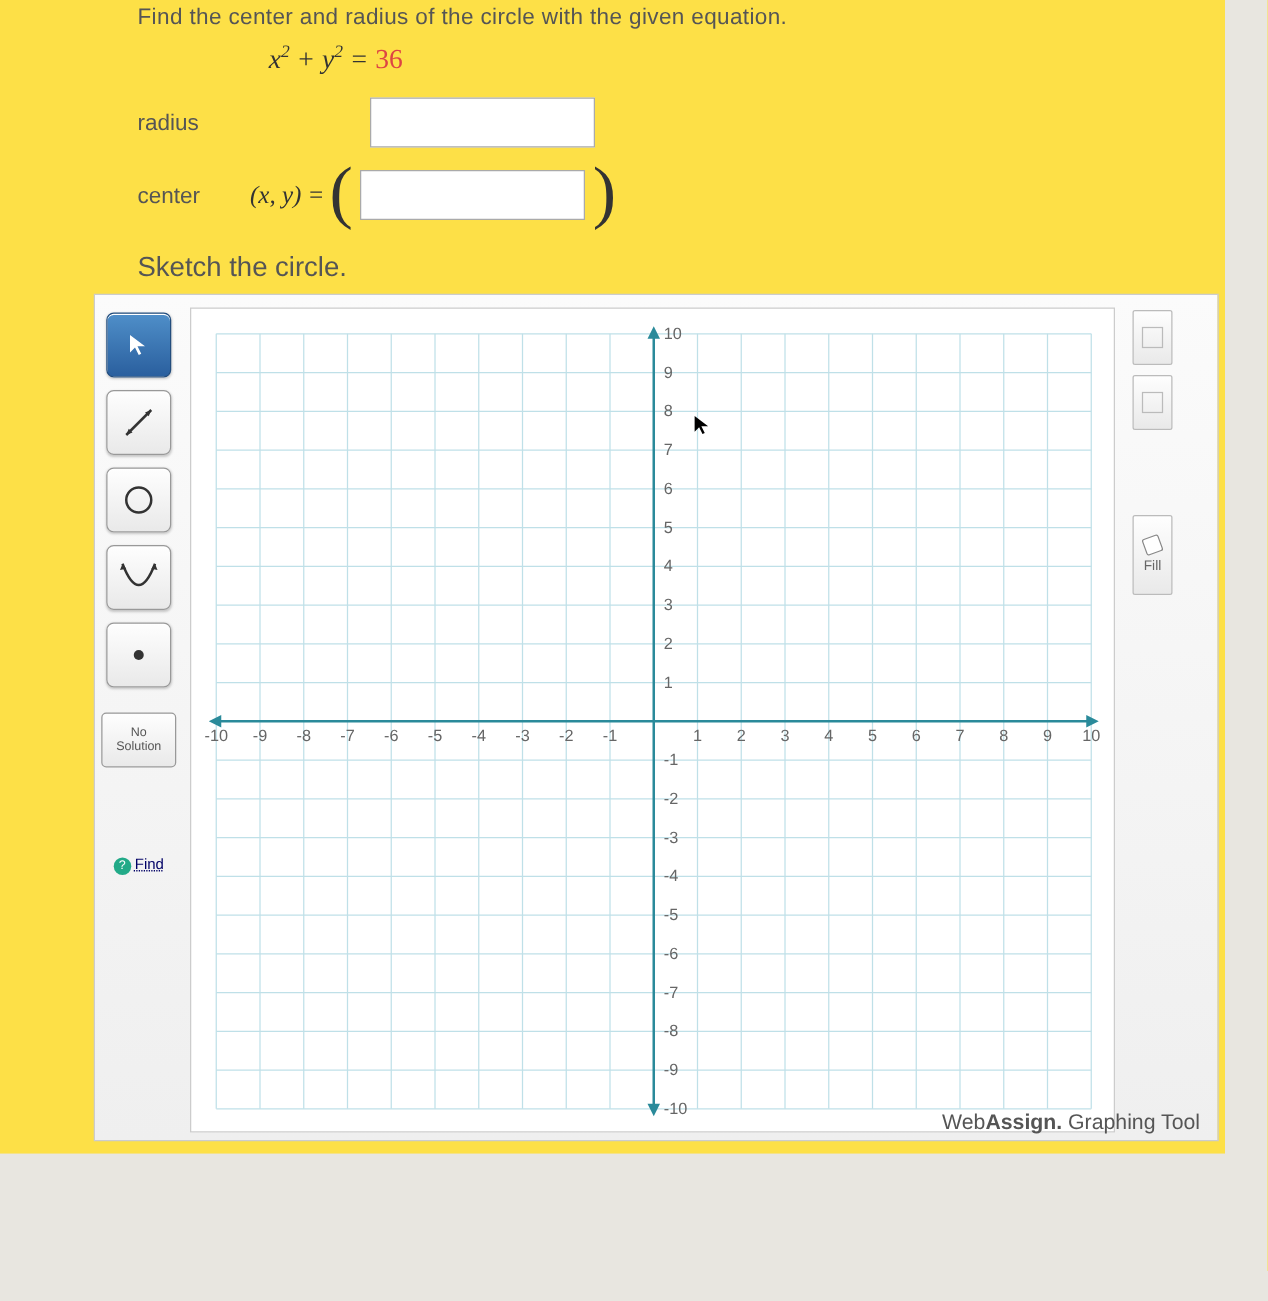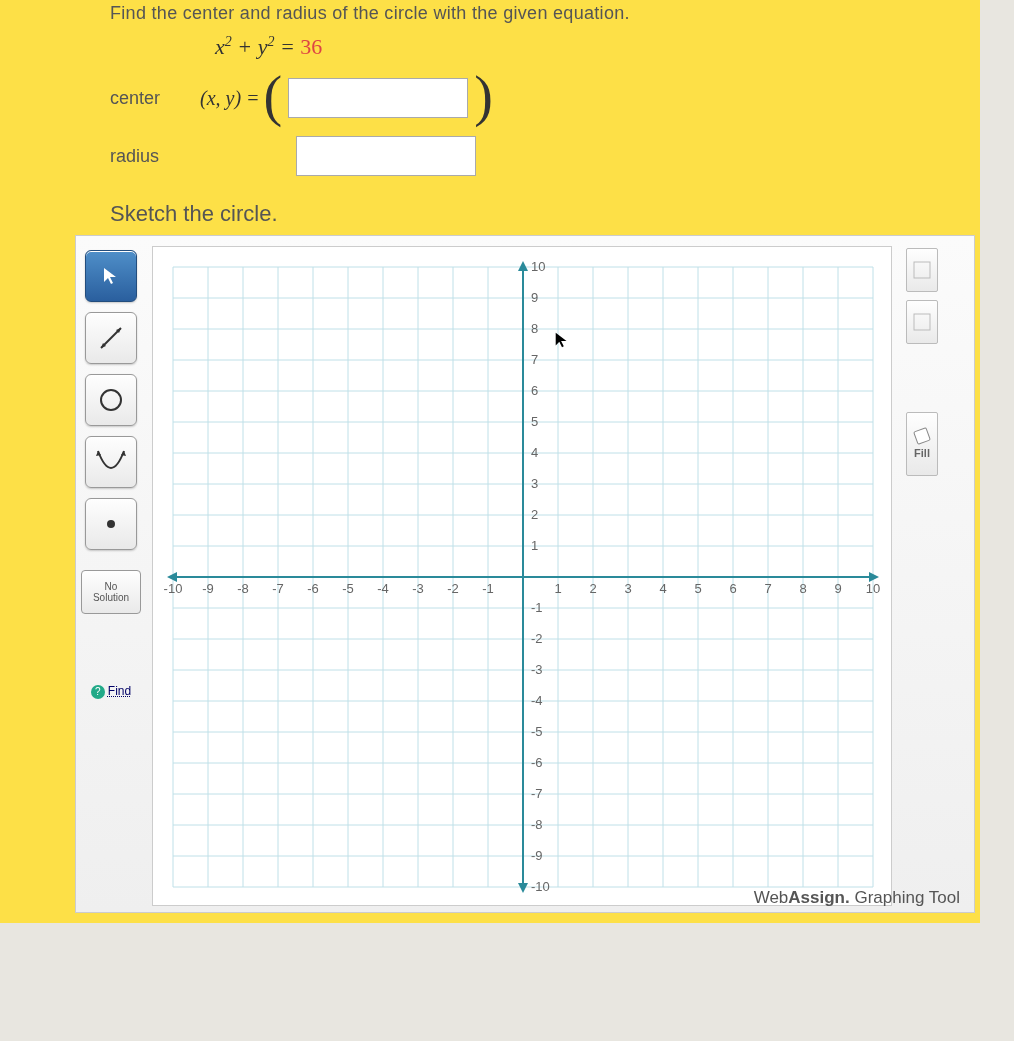--- a/index.html
+++ b/index.html
@@ -142,21 +142,21 @@
     margin-left: 6px;
     position: relative;
   }
   .right-tools {
     width: 60px;
     display:flex;flex-direction:column;align-items:center;gap:8px;padding-top:2px;
   }
   .small-btn {
     width:32px;height:44px;border:1px solid #bbb;border-radius:2px;
     background:linear-gradient(#fefefe,#e9e9e9);display:flex;align-items:center;justify-content:center;
-    font-size:11px;color:#666;cursor:pointer;font-weight:bold;
+    font-size:11px;color:#666;cursor:pointer;
   }
   .small-btn.fill { height: 64px; flex-direction: column; gap:4px; margin-top: 60px;}
   .fill-icon { width:14px;height:14px;border:1px solid #888;border-radius:2px;transform:rotate(-20deg);background:#fff; }
   .watermark {
     position:absolute;right:14px;bottom:4px;font-size:17px;color:#555;
   }
   .watermark b { font-weight: bold; }
   
   .axis-num { font-size: 13px; fill:#666; font-family: Arial, sans-serif; }
   .cursor-arrow {
@@ -164,34 +164,34 @@
   }
 </style>
 </head>
 <body>
 
 <div class="page">
   <div class="prompt">Find the center and radius of the circle with the given equation.</div>
 
   <div class="equation">
     <span><i>x</i><sup>2</sup> + <i>y</i><sup>2</sup> = </span><span class="eq-const">36</span>
+  </div>
+
+  <div class="row">
+    <span class="lbl">radius</span>
+    <span style="width:90px;"></span>
+    <input class="ans-input" value="" style="">
   </div>
 
   <div class="row">
     <span class="lbl">center</span>
     <span class="xy">(x, y)  =</span>
     <span class="big-paren">(</span>
     <input class="ans-input" value="" style="">
     <span class="big-paren">)</span>
-  </div>
-
-  <div class="row">
-    <span class="lbl">radius</span>
-    <span style="width:90px;"></span>
-    <input class="ans-input" value="" style="">
   </div>
 
   <div class="sketch-label">Sketch the circle.</div>
 
   <div class="tool-panel">
     <div class="tool-body">
 
       <div class="toolbox">
         <div class="tool-btn selected">
           <svg width="20" height="20" viewBox="0 0 20 20">

